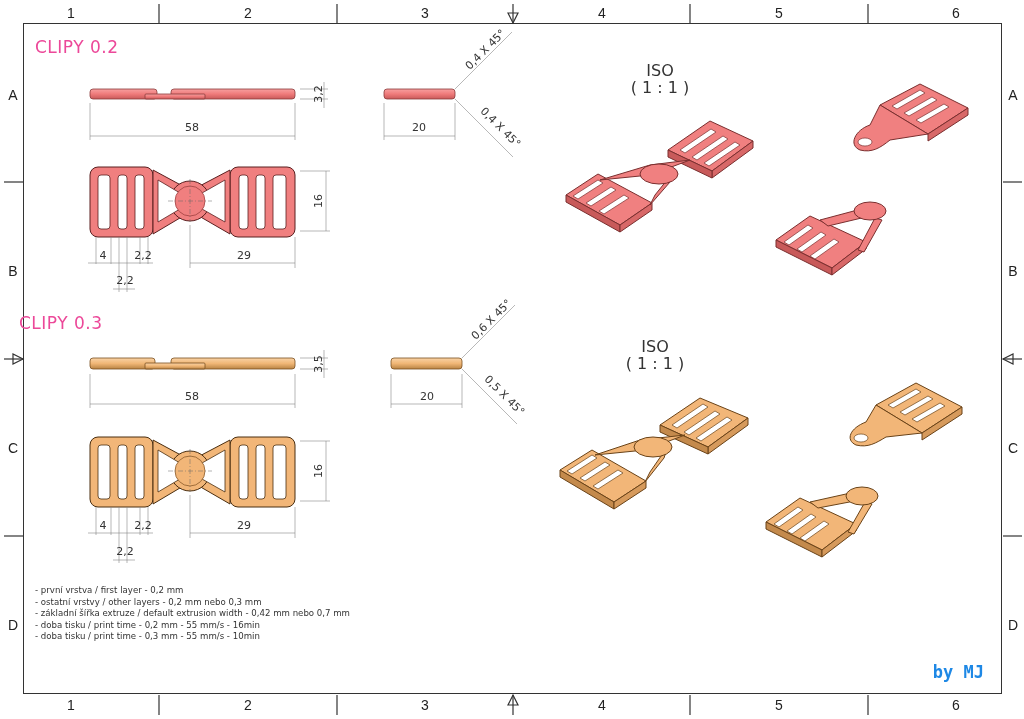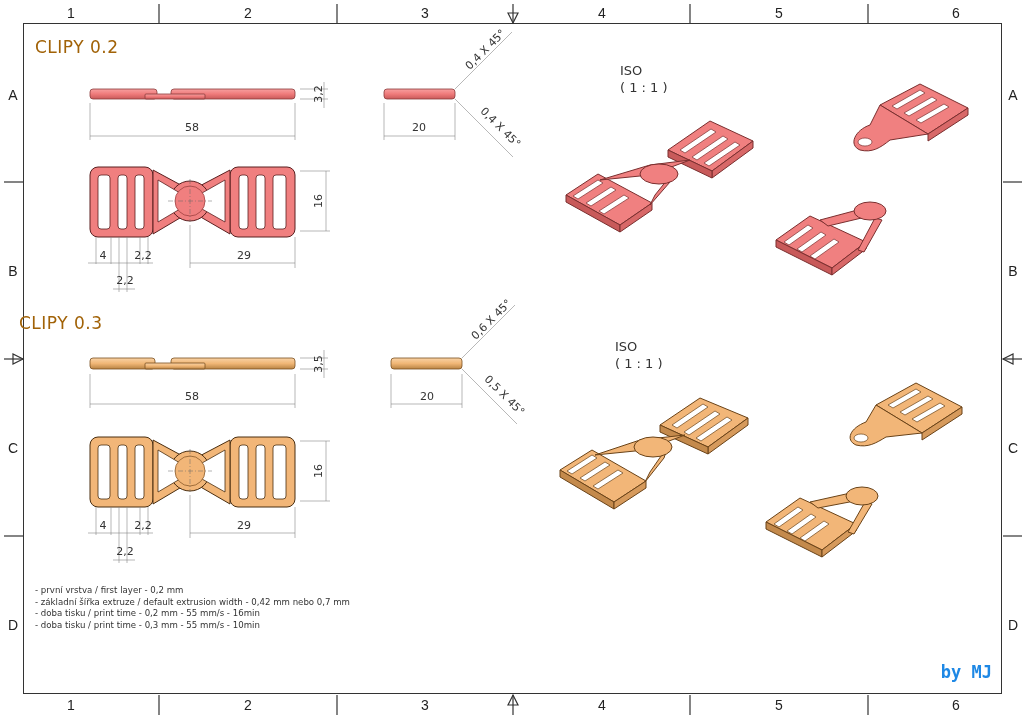--- a/index.html
+++ b/index.html
@@ -2,26 +2,26 @@
 <html><head>
 <meta charset="utf-8">
 <style>
   html, body { margin:0; padding:0; background:#ffffff; }
   body { width:1024px; height:719px; position:relative; overflow:hidden;
          font-family: "DejaVu Sans", sans-serif; color:#222; }
   .frame { position:absolute; left:23px; top:23px; width:979px; height:671px;
            border:1.5px solid #333; box-sizing:border-box; }
   .zone-num { position:absolute; font-family:"Liberation Sans", sans-serif; font-size:14px; color:#222; text-align:center; width:30px; }
   .zone-let { position:absolute; font-family:"Liberation Sans", sans-serif; font-size:14px; color:#222; text-align:center; width:20px; }
-  .title { position:absolute; font-family:"DejaVu Sans", sans-serif; font-size:17px; color:#a16207; letter-spacing:0.5px; }
-  .iso-label { position:absolute; font-family:"DejaVu Sans", sans-serif; font-size:13px; color:#333; width:80px; line-height:17px; }
+  .title { position:absolute; font-family:"DejaVu Sans", sans-serif; font-size:17px; color:#ec4899; letter-spacing:0.5px; }
+  .iso-label { position:absolute; font-family:"DejaVu Sans", sans-serif; font-size:16px; color:#333; text-align:center; width:80px; line-height:17px; }
   .dim { font-family:"DejaVu Sans", sans-serif; font-size:11px; fill:#333; }
   .spec { position:absolute; left:35px; top:585px; font-family:"DejaVu Sans", sans-serif; font-size:8.6px; line-height:11.6px; color:#333; }
   .spec div { white-space:nowrap; }
-  .signature { position:absolute; right:32px; top:662px; font-family:"DejaVu Sans Mono", monospace; font-size:17px; color:#1e88e5; font-weight:bold; }
+  .signature { position:absolute; right:40px; top:662px; font-family:"DejaVu Sans Mono", monospace; font-size:17px; color:#1e88e5; font-weight:bold; }
   svg { position:absolute; left:0; top:0; overflow:visible; }
 </style>
 </head>
 <body>
 
 <div class="frame"></div>
 
 <svg width="1024" height="719">
   <g stroke="#333" stroke-width="1.2" fill="none">
 
@@ -341,18 +341,19 @@
   </g>
   <g fill="#ffffff" stroke="#6a4318" stroke-width="0.7">
     <polygon points="774,524 798,507 803,510 779,527"></polygon>
     <polygon points="787,531 811,514 816,517 792,534"></polygon>
     <polygon points="800,538 824,521 829,524 805,541"></polygon>
   </g>
 </svg>
 
 <div class="spec">
   <div> - první vrstva / first layer - 0,2 mm</div>
+  <div> - ostatní vrstvy / other layers - 0,2 mm nebo 0,3 mm</div>
   <div> - základní šířka extruze / default extrusion width - 0,42 mm nebo 0,7 mm</div>
   <div> - doba tisku / print time - 0,2 mm - 55 mm/s - 16min</div>
   <div> - doba tisku / print time - 0,3 mm - 55 mm/s - 10min</div>
 </div>
 
 <div class="signature">by MJ</div>
 
 </body></html>

